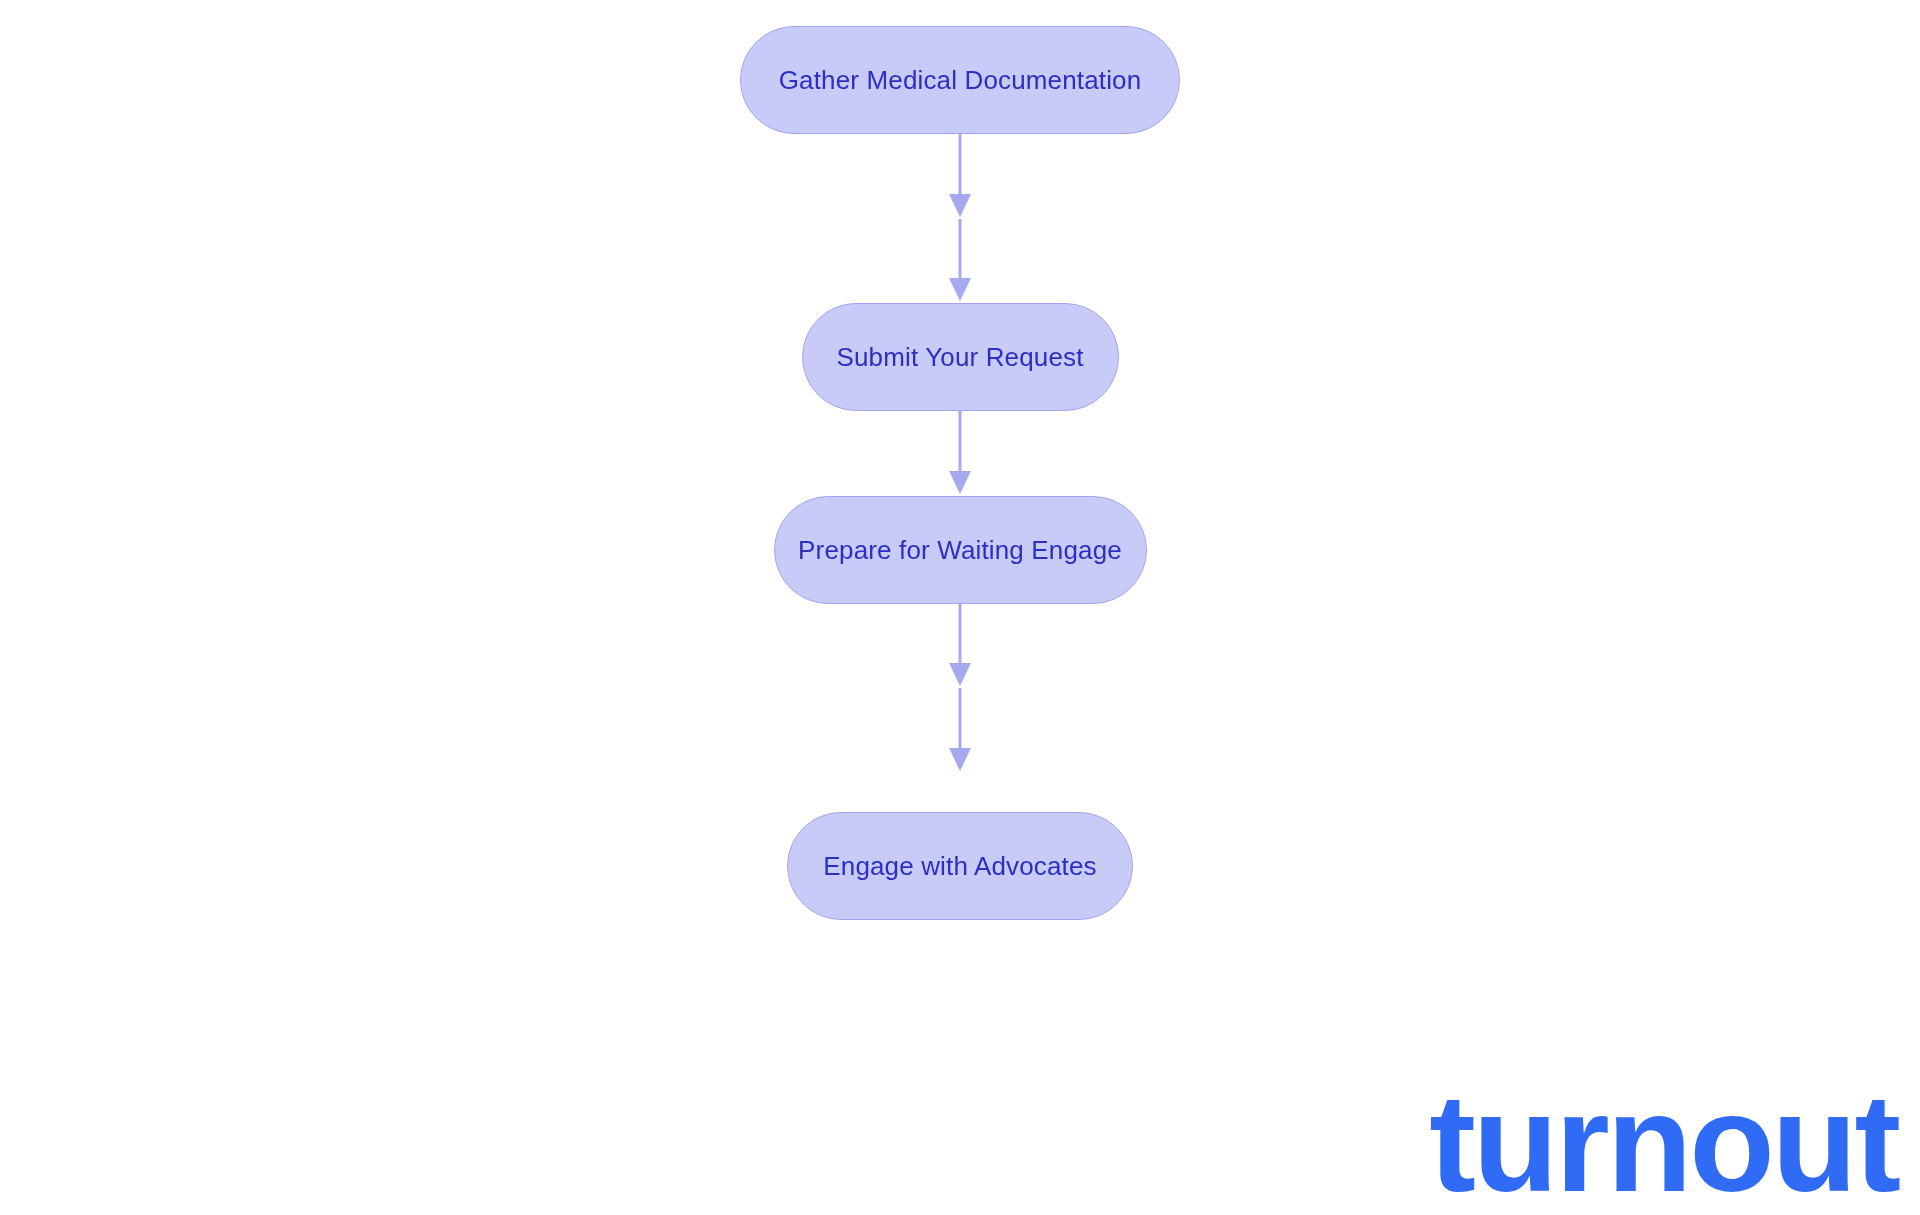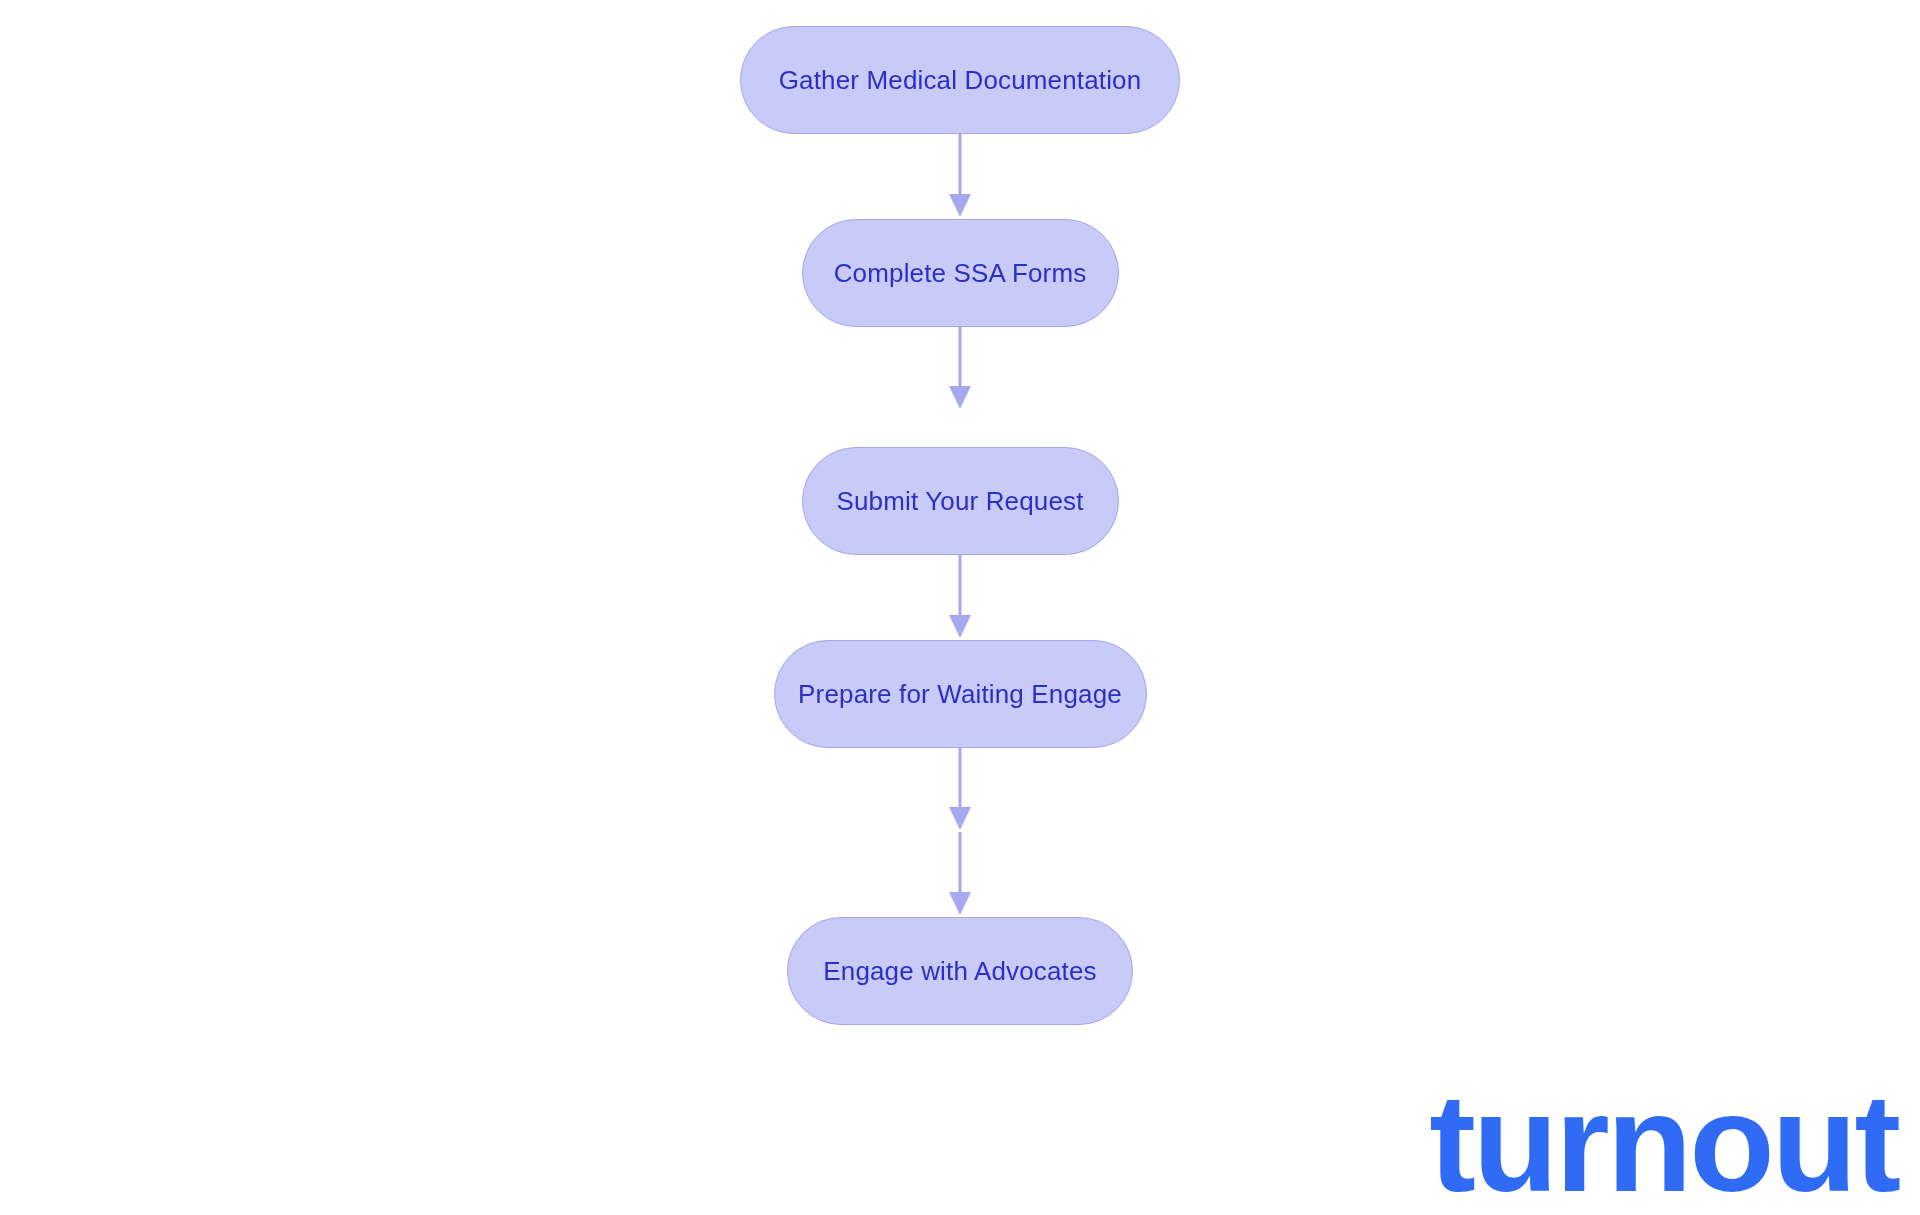--- a/index.html
+++ b/index.html
@@ -90,32 +90,29 @@
       <span class="node-label">Gather Medical Documentation</span>
     </div>
 
     <div class="connector">
       <svg width="40" height="85" viewBox="0 0 40 85" aria-hidden="true">
         <line x1="20" y1="0" x2="20" y2="64" stroke="#a5a9f0" stroke-width="3"></line>
         <polygon points="20,83 9,60 31,60" fill="#a5a9f0"></polygon>
       </svg>
     </div>
 
-    <div class="node" style="width:317px;">
-      <span class="node-label">Complete SSA Forms</span>
-    </div>
 
     <div class="connector">
       <svg width="40" height="84" viewBox="0 0 40 84" aria-hidden="true">
         <line x1="20" y1="0" x2="20" y2="63" stroke="#a5a9f0" stroke-width="3"></line>
         <polygon points="20,82 9,59 31,59" fill="#a5a9f0"></polygon>
       </svg>
     </div>
 
-    <div class="node" style="width:317px;margin-top:36px;">
+    <div class="node" style="width:317px;">
       <span class="node-label">Submit Your Request</span>
     </div>
 
     <div class="connector">
       <svg width="40" height="85" viewBox="0 0 40 85" aria-hidden="true">
         <line x1="20" y1="0" x2="20" y2="64" stroke="#a5a9f0" stroke-width="3"></line>
         <polygon points="20,83 9,60 31,60" fill="#a5a9f0"></polygon>
       </svg>
     </div>
 
@@ -131,21 +128,21 @@
     </div>
 
 
     <div class="connector">
       <svg width="40" height="85" viewBox="0 0 40 85" aria-hidden="true">
         <line x1="20" y1="0" x2="20" y2="64" stroke="#a5a9f0" stroke-width="3"></line>
         <polygon points="20,83 9,60 31,60" fill="#a5a9f0"></polygon>
       </svg>
     </div>
 
-    <div class="node" style="width:346px;">
+    <div class="node" style="width:346px;margin-top:39px;">
       <span class="node-label">Engage with Advocates</span>
     </div>
 
   </div>
 
   <div id="brand-logo">turnout</div>
 
 </div>
 
 </body></html>

